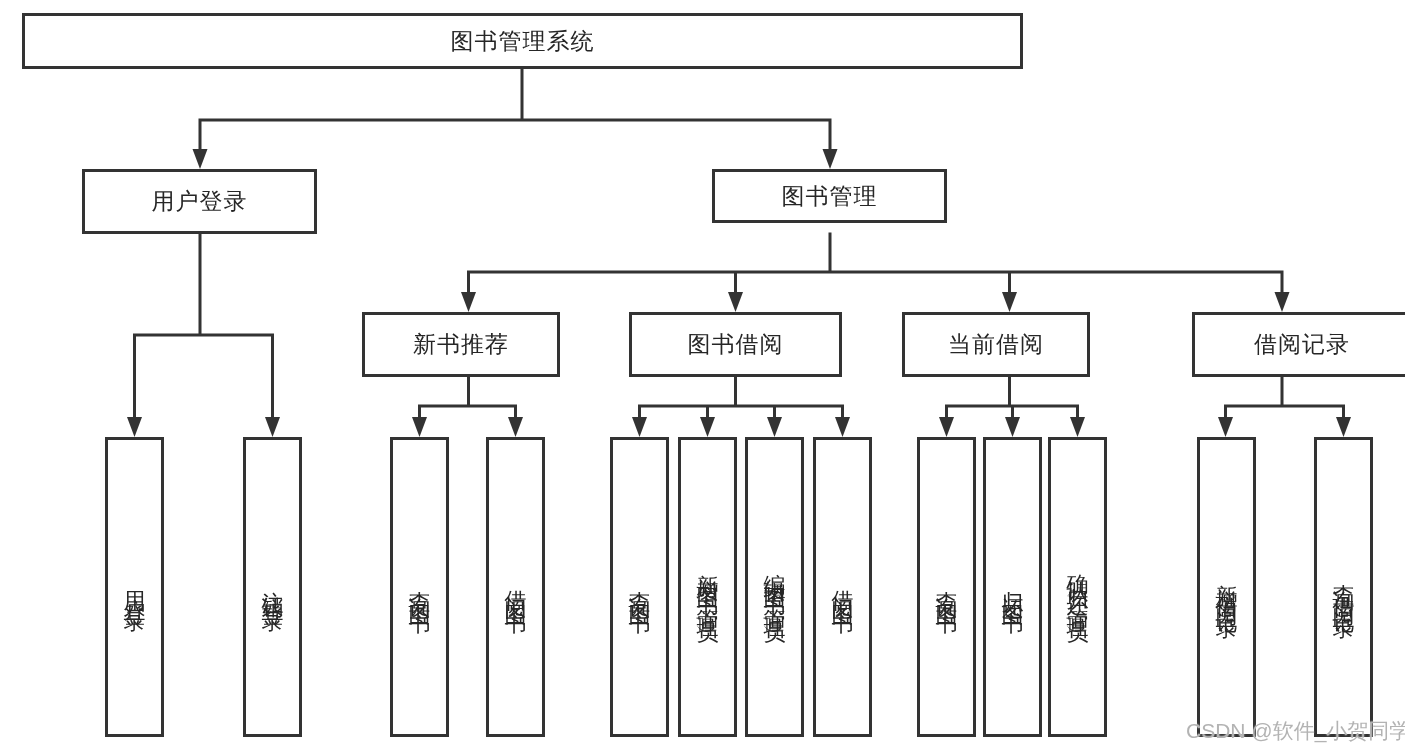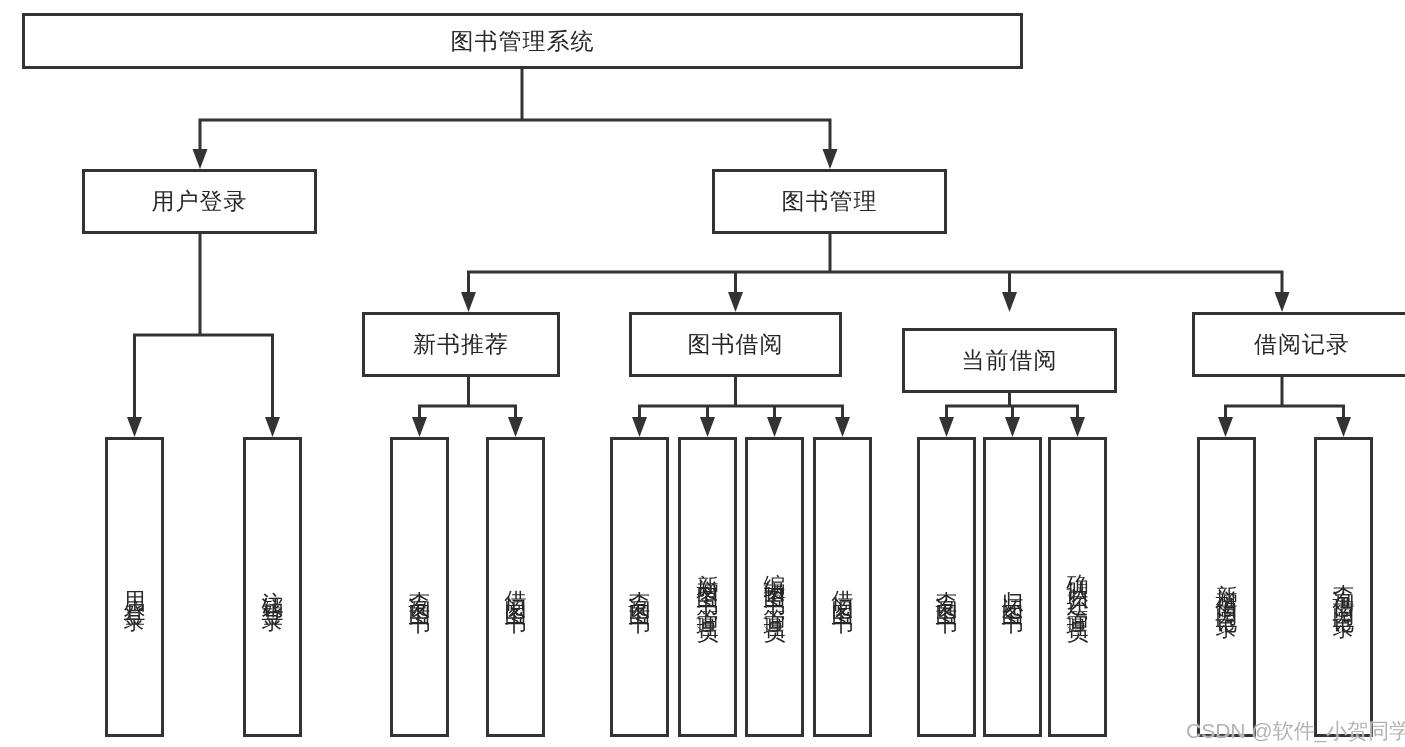--- a/index.html
+++ b/index.html
@@ -66,25 +66,25 @@
       <polygon points="1005,417 1020,417 1012.5,437"></polygon>
       <polygon points="1070,417 1085,417 1077.5,437"></polygon>
       <polygon points="1218,417 1233,417 1225.5,437"></polygon>
       <polygon points="1336,417 1351,417 1343.5,437"></polygon>
     </g>
   </svg>
 
   <div class="node h-node" style="left:22px;top:13px;width:1001px;height:56px;">图书管理系统</div>
 
   <div class="node h-node" style="left:82px;top:169px;width:235px;height:65px;">用户登录</div>
-  <div class="node h-node" style="left:712px;top:169px;width:235px;height:65px;">图书管理</div>
+  <div class="node h-node" style="left:712px;top:169px;width:235px;height:54px;">图书管理</div>
 
   <div class="node h-node" style="left:362px;top:312px;width:198px;height:65px;">新书推荐</div>
   <div class="node h-node" style="left:629px;top:312px;width:213px;height:65px;">图书借阅</div>
-  <div class="node h-node" style="left:902px;top:328px;width:215px;height:65px;">当前借阅</div>
+  <div class="node h-node" style="left:902px;top:312px;width:188px;height:65px;">当前借阅</div>
   <div class="node h-node" style="left:1172px;top:312px;width:220px;height:65px;margin-left:20px;">借阅记录</div>
 
   <div class="node leaf" style="left:105px;">
     <span class="v-label">用户登录</span>
   </div>
   <div class="node leaf" style="left:243px;">
     <span class="v-label">注销登录</span>
   </div>
 
   <div class="node leaf" style="left:390px;">

